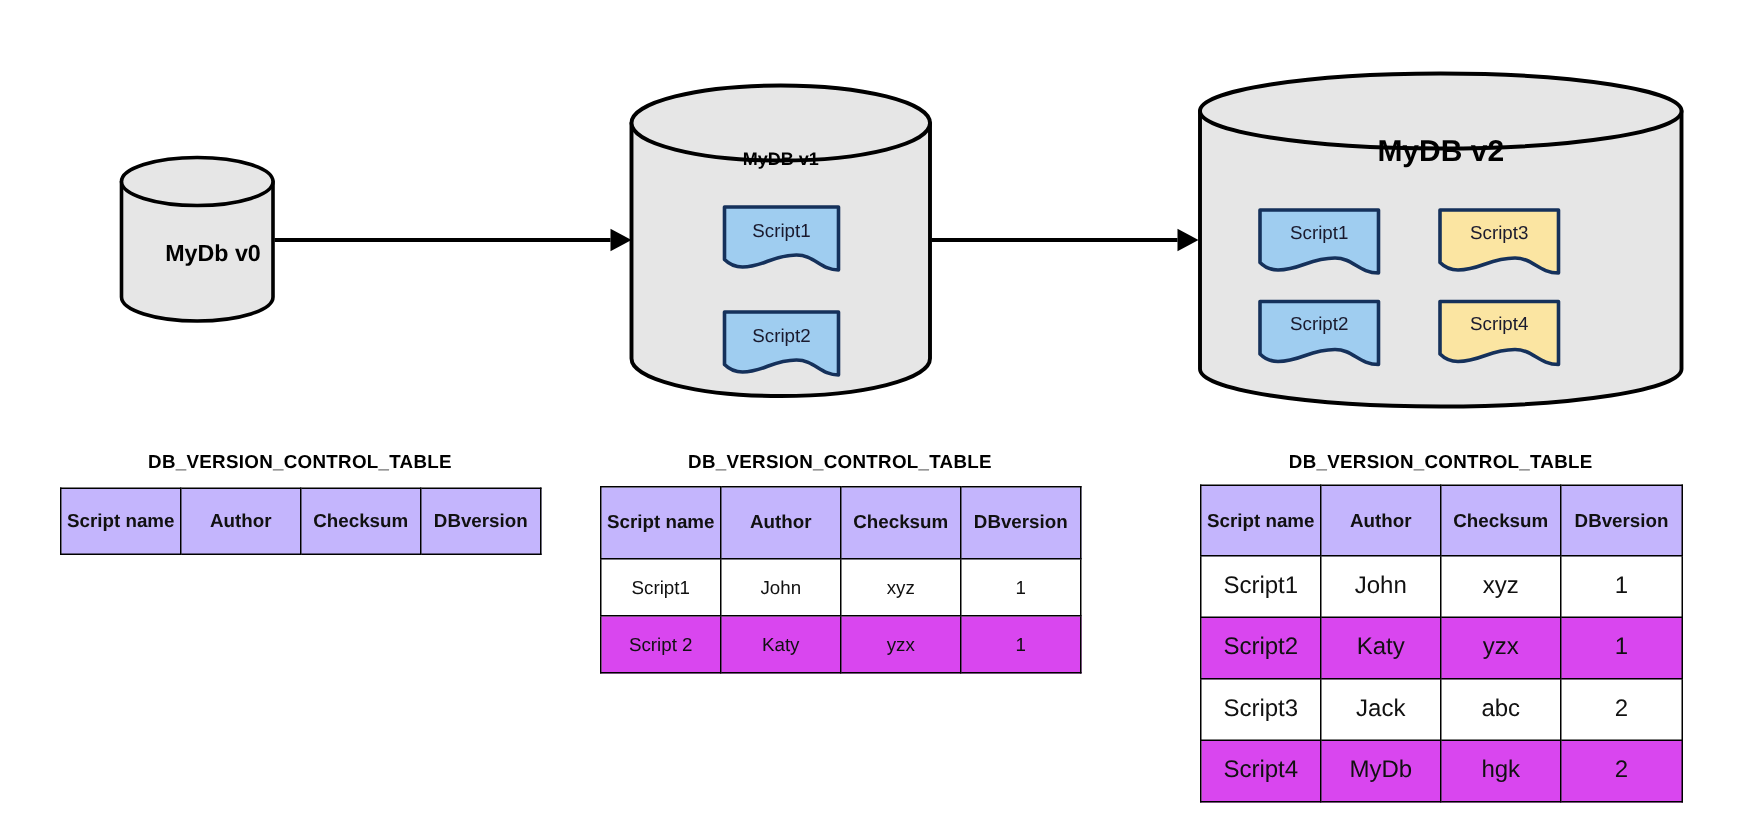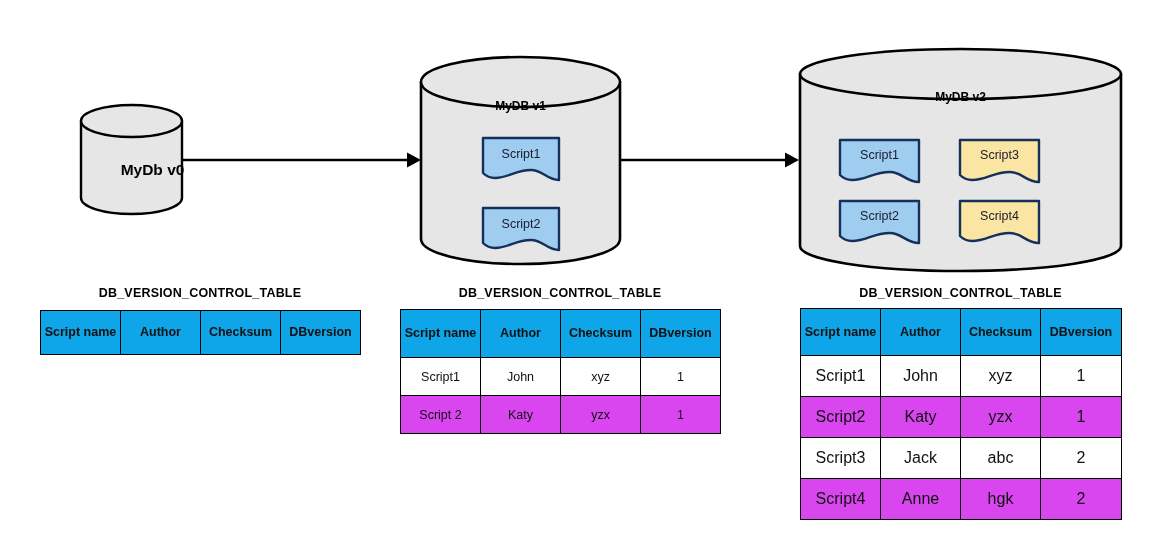--- a/index.html
+++ b/index.html
@@ -17,36 +17,36 @@
   .script{position:absolute;}
   .script svg{position:absolute;left:0;top:0;}
   .script-label{position:absolute;left:0;width:100%;text-align:center;
                 color:#1a1a2e;white-space:nowrap;}
 
   
   .arrow{position:absolute;}
   .arrow svg{display:block;overflow:visible;}
 
   
-  .tblwrap{position:absolute;}
+  .tblwrap{position:absolute;margin-top:15px;}
   .tbl-title{font-weight:bold;text-align:center;color:#000;
              letter-spacing:.2px;white-space:nowrap;}
   table.vct{border-collapse:collapse;table-layout:fixed;}
   table.vct td,table.vct th{border:1px solid #000;padding:0;
        text-align:center;vertical-align:middle;color:#111;}
-  table.vct th{background:#0ea5e9;font-weight:bold;line-height:1.18;}
+  table.vct th{background:#c4b5fd;font-weight:bold;line-height:1.18;}
   table.vct td.alt{background:#d946ef;}
   table.vct td.plain{background:#ffffff;}
 </style>
 </head>
 <body>
 
 <div class="stage">
 
-  <div class="cyl" style="left:79px;top:103px;width:126px;height:113px;padding-left:21px;">
+  <div class="cyl" style="left:79px;top:103px;width:126px;height:113px;">
     <svg width="105" height="113" viewBox="0 0 105 113">
       <path d="M2,18 L2,95 A50.5,16 0 0 0 103,95 L103,18 Z" fill="#E6E6E6" stroke="#000" stroke-width="2.4" stroke-linejoin="round"></path>
       <ellipse cx="52.5" cy="18" rx="50.5" ry="16" fill="#E6E6E6" stroke="#000" stroke-width="2.4"></ellipse>
     </svg>
     <div class="cyl-label" style="top:58px;font-size:15.5px;">MyDb v0</div>
   </div>
 
   <div class="tblwrap" style="left:40px;top:286px;width:320px;">
     <div class="tbl-title" style="font-size:12.5px;margin-bottom:10px;">DB_VERSION_CONTROL_TABLE</div>
     <table class="vct" style="width:320px;font-size:12.5px;">
@@ -136,21 +136,21 @@
       <line x1="0" y1="10" x2="164" y2="10" stroke="#000" stroke-width="2.6"></line>
       <polygon points="164,2.5 178,10 164,17.5" fill="#000"></polygon>
     </svg>
   </div>
 
   <div class="cyl" style="left:798px;top:48px;width:325px;height:225px;">
     <svg width="325" height="225" viewBox="0 0 325 225">
       <path d="M2,26 L2,198 A160.5,25 0 0 0 323,198 L323,26 Z" fill="#E6E6E6" stroke="#000" stroke-width="2.6" stroke-linejoin="round"></path>
       <ellipse cx="162.5" cy="26" rx="160.5" ry="25" fill="#E6E6E6" stroke="#000" stroke-width="2.6"></ellipse>
     </svg>
-    <div class="cyl-label" style="top:42px;font-size:12px;">MyDB v2</div>
+    <div class="cyl-label" style="top:42px;font-size:20px;">MyDB v2</div>
   </div>
 
   <div class="script" style="left:838px;top:138px;width:83px;height:46px;">
     <svg width="83" height="46" viewBox="0 0 83 46">
       <path d="M2,2 L81,2 L81,44 C68,44 64,34 52,34 C35,34 29,42 14,42 C9,42 5,40 2,37 Z" fill="#9FCDF0" stroke="#15315B" stroke-width="2.4" stroke-linejoin="round"></path>
     </svg>
     <div class="script-label" style="top:10px;font-size:12.5px;">Script1</div>
   </div>
 
   <div class="script" style="left:958px;top:138px;width:83px;height:46px;">
@@ -205,21 +205,21 @@
           <td class="alt">1</td>
         </tr>
         <tr>
           <td class="plain" style="height:40px;">Script3</td>
           <td class="plain">Jack</td>
           <td class="plain">abc</td>
           <td class="plain">2</td>
         </tr>
         <tr>
           <td class="alt" style="height:40px;">Script4</td>
-          <td class="alt">Anne</td>
+          <td class="alt">MyDb</td>
           <td class="alt">hgk</td>
           <td class="alt">2</td>
         </tr>
       </tbody>
     </table>
   </div>
 
 </div>
 
 </body></html>

